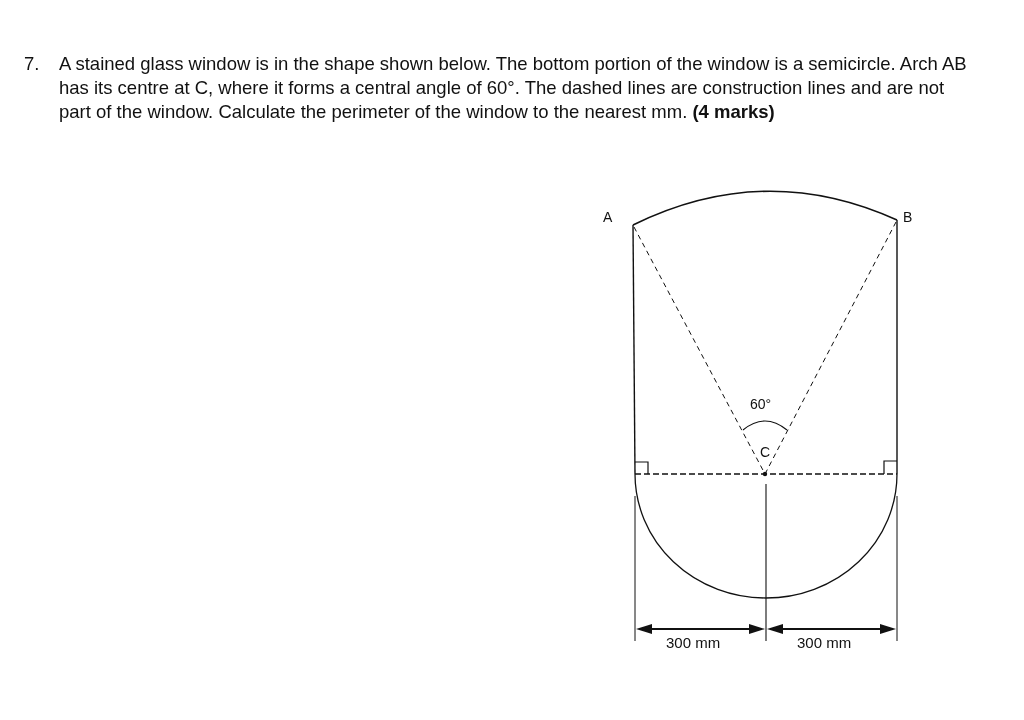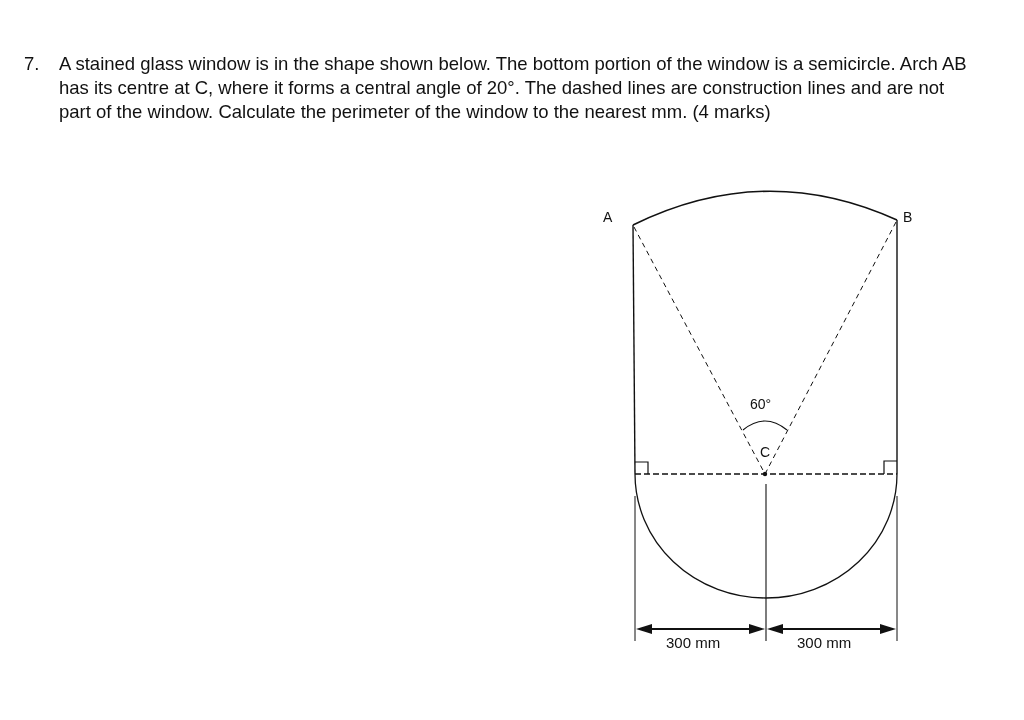--- a/index.html
+++ b/index.html
@@ -2,31 +2,31 @@
 <html><head>
   <meta charset="utf-8">
   <style>
     html, body { margin: 0; padding: 0; background: #ffffff; }
     body { width: 1024px; height: 720px; position: relative; overflow: hidden;
            font-family: "Liberation Sans", sans-serif; color: #111; }
     .question { position: absolute; left: 24px; top: 52px; width: 960px;
                 font-size: 18.5px; line-height: 24px; }
     .q-num { position: absolute; left: 0; top: 0; }
     .q-text { position: absolute; left: 35px; top: 0; width: 920px; }
-    .q-text b { font-weight: normal; text-align: right; }
+    .q-text b { font-weight: bold; text-align: right; }
     svg.diagram { position: absolute; left: 0; top: 0; }
     .lbl { font-family: "Liberation Sans", sans-serif; font-size: 14px; fill: #111; }
     .dim { font-family: "Liberation Sans", sans-serif; font-size: 15px; fill: #111; }
   </style>
 </head>
 <body>
 
 <div class="question">
   <span class="q-num">7.</span>
-  <div class="q-text"><span>A stained glass window is in the shape shown below. The bottom portion of the window is a semicircle. Arch AB has its centre at C, where it forms a central angle of 20°. The dashed lines are construction lines and are not part of the window. Calculate the perimeter of the window to the nearest mm.</span> <b>(4 marks)</b></div>
+  <div class="q-text"><span>A stained glass window is in the shape shown below. The bottom portion of the window is a semicircle. Arch AB has its centre at C, where it forms a central angle of 60°. The dashed lines are construction lines and are not part of the window. Calculate the perimeter of the window to the nearest mm.</span> <b>(4 marks)</b></div>
 </div>
 
 <svg class="diagram" width="1024" height="720" viewBox="0 0 1024 720">
 
   <path d="M633,225 Q765,160 897,220" fill="none" stroke="#111" stroke-width="1.6"></path>
 
   <line x1="633" y1="225" x2="635" y2="474" stroke="#111" stroke-width="1.4"></line>
   <line x1="897" y1="220" x2="897" y2="474" stroke="#111" stroke-width="1.4"></line>
 
   <path d="M635,474 A131,124 0 0 0 897,474" fill="none" stroke="#111" stroke-width="1.3"></path>

